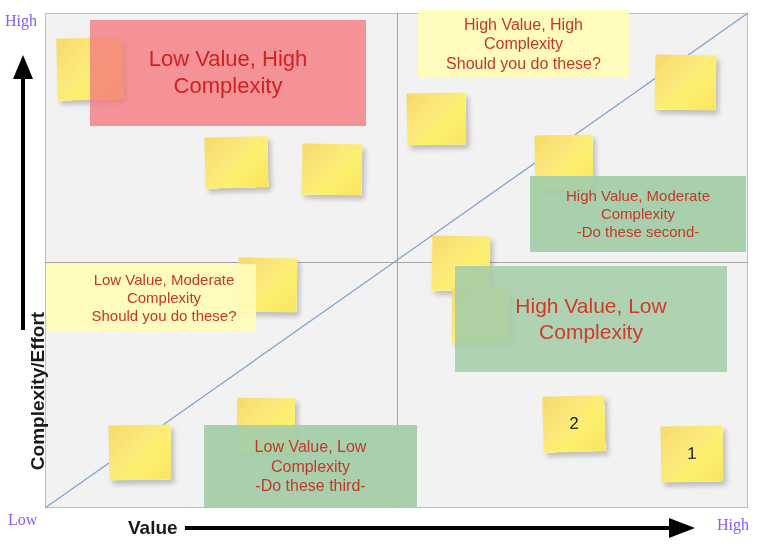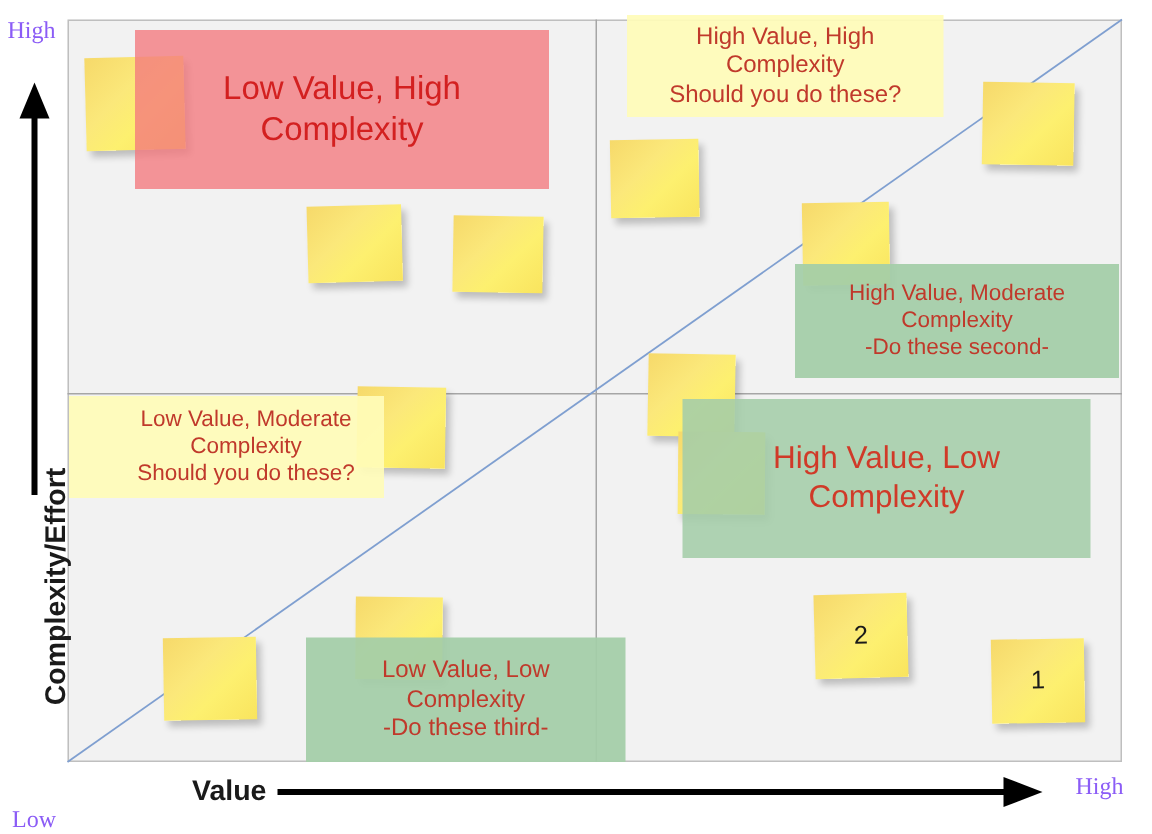--- a/index.html
+++ b/index.html
@@ -60,21 +60,21 @@
 
   
   .axis-corner-label {
     position: absolute;
     color: #8b5cf6;
     font-size: 16px;
     font-family: Liberation Serif, serif;
     white-space: nowrap;
   }
   #label-high-y { left: 5px;  top: 12px; }
-  #label-low-y  { left: 8px;  top: 511px; margin-top: 27px; }
+  #label-low-y  { left: 8px;  top: 511px; }
   #label-high-x { left: 717px; top: 516px; }
 
   .axis-title {
     position: absolute;
     color: #1a1a1a;
     font-size: 19px;
     font-weight: bold;
     font-family: "Liberation Sans", sans-serif;
     white-space: nowrap;
   }

